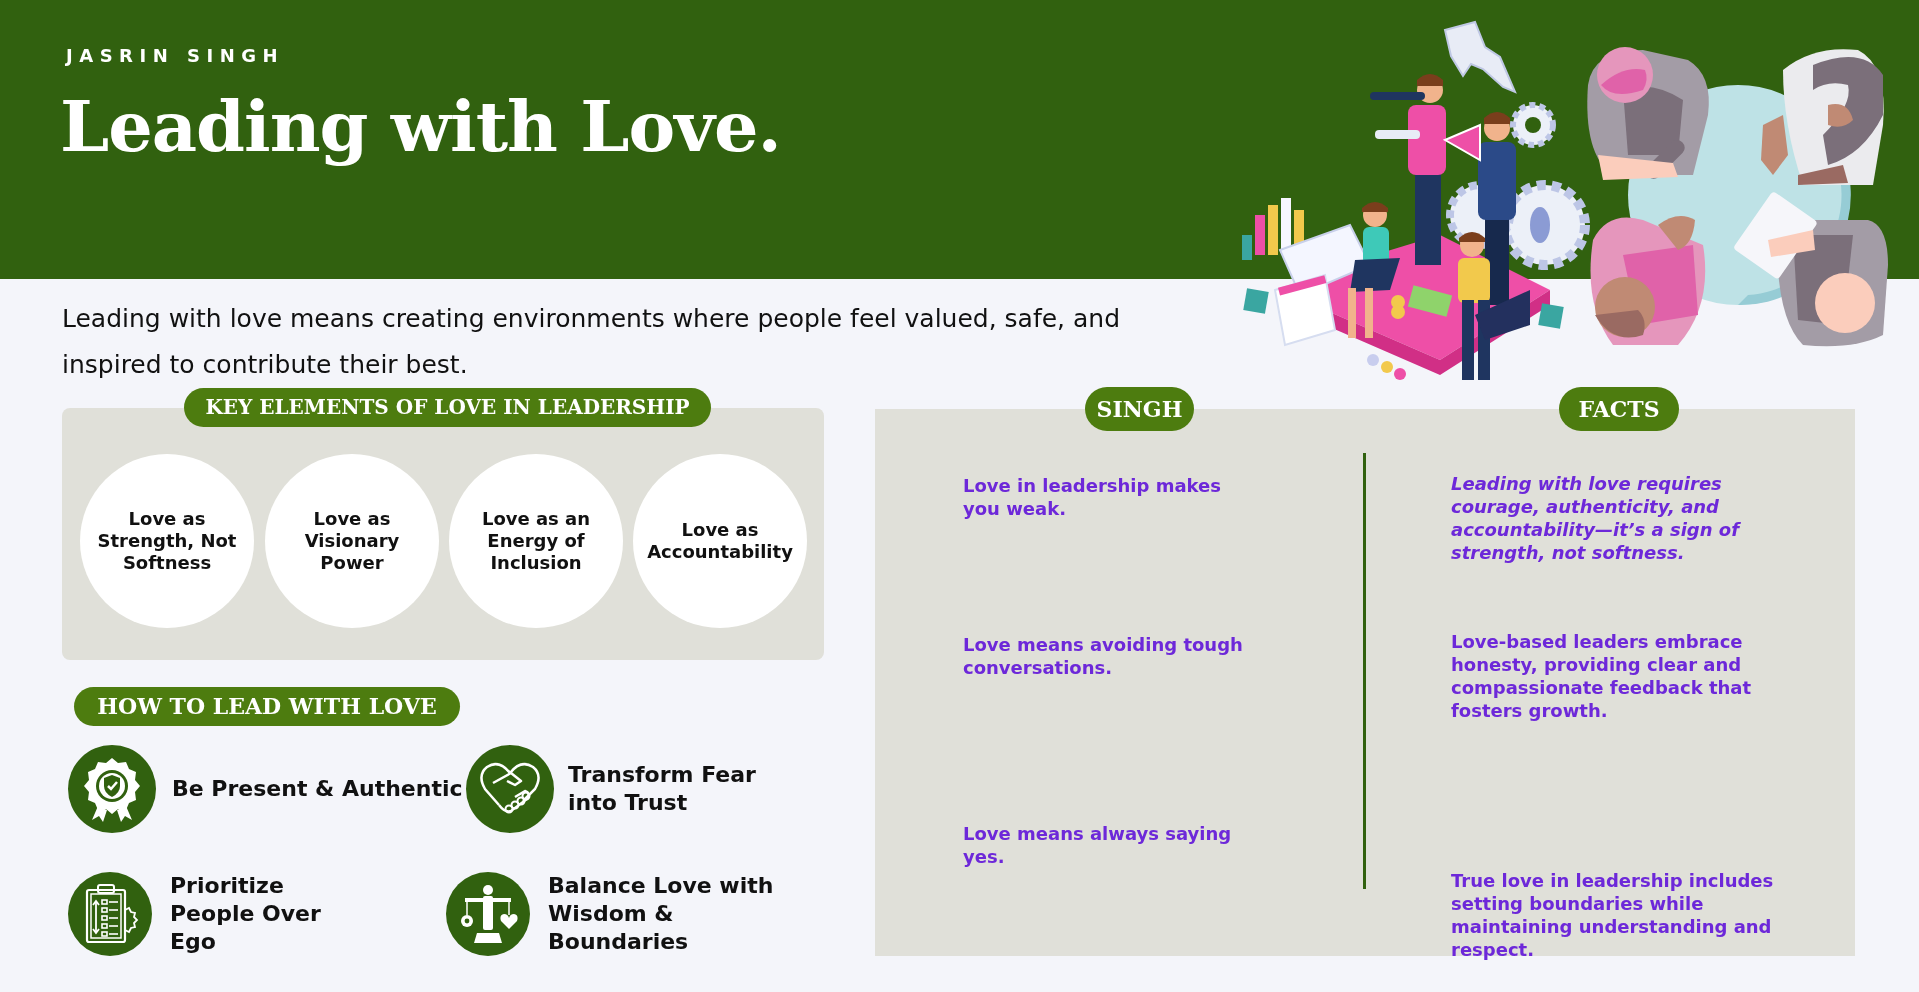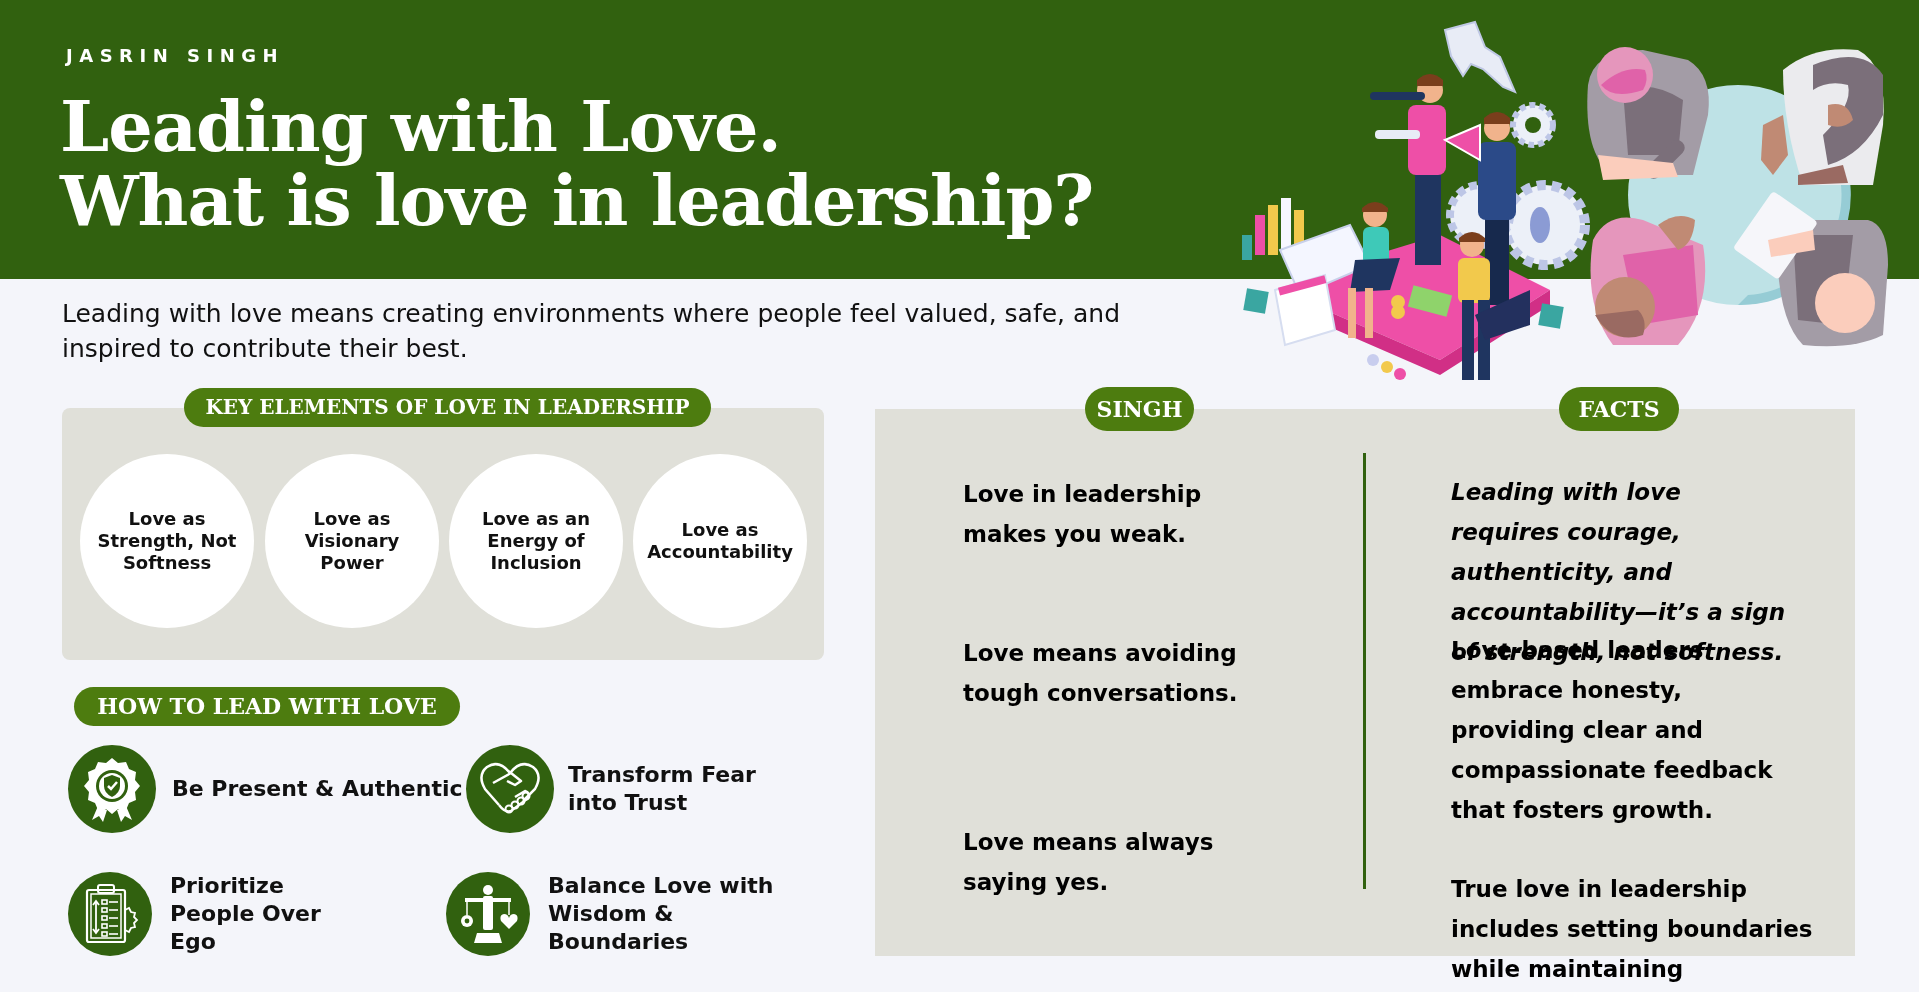--- a/index.html
+++ b/index.html
@@ -26,21 +26,21 @@
     font-family: "DejaVu Serif", serif;
     font-weight: bold;
     font-size: 70px;
     line-height: 74px;
     letter-spacing: -1px;
   }
   .title span { display: block; }
   .intro {
     position: absolute; left: 62px; top: 296px; width: 1100px;
     font-family: "DejaVu Sans", sans-serif;
-    font-size: 25px; line-height: 35px; color: #111;
+    font-size: 25px; line-height: 46px; color: #111;
   }
   .pill {
     position: absolute;
     background: #4d7c0f; color: #fff;
     font-family: "DejaVu Serif", serif; font-weight: bold;
     border-radius: 22px;
     text-align: center;
     white-space: nowrap;
   }
   .panel {
@@ -70,32 +70,31 @@
     position: absolute; left: 875px; top: 409px; width: 980px; height: 547px;
     background: #e0e0d9;
   }
   .divider {
     position: absolute; left: 1363px; top: 453px; width: 3px; height: 436px;
     background: #31610f;
   }
   .mf-text {
     position: absolute;
     font-family: "DejaVu Sans", sans-serif; font-weight: bold;
-    font-size: 23px; line-height: 40px; color: #000000;
+    font-size: 18px; line-height: 23px; color: #6d28d9;
   }
   .illus { position: absolute; }
 </style>
 </head>
 <body>
 
 <div class="header-band"></div>
 <div class="author">JASRIN SINGH</div>
 <h1 class="title">
   <span>Leading with Love.</span>
-  <span>What is love in leadership?</span>
 </h1>
 
 <div class="illus" style="left:1240px; top:20px; width:350px; height:370px;">
   <svg width="350" height="370" viewBox="0 0 350 370">
 
     <path d="M205 10 l30 -8 l10 25 l15 10 l15 35 l-12 -5 l-20 -18 l-12 -5 l-8 12 l-12 -20 Z" fill="#e8ecf6" stroke="#bfc8e4" stroke-width="2"></path>
 
     <circle cx="293" cy="105" r="20" fill="#ecf0f8" stroke="#bdc6e6" stroke-width="6" stroke-dasharray="6 4"></circle>
     <circle cx="293" cy="105" r="8" fill="#31610f"></circle>
     <circle cx="305" cy="205" r="40" fill="#ecf0f8" stroke="#bdc6e6" stroke-width="10" stroke-dasharray="9 6"></circle>

